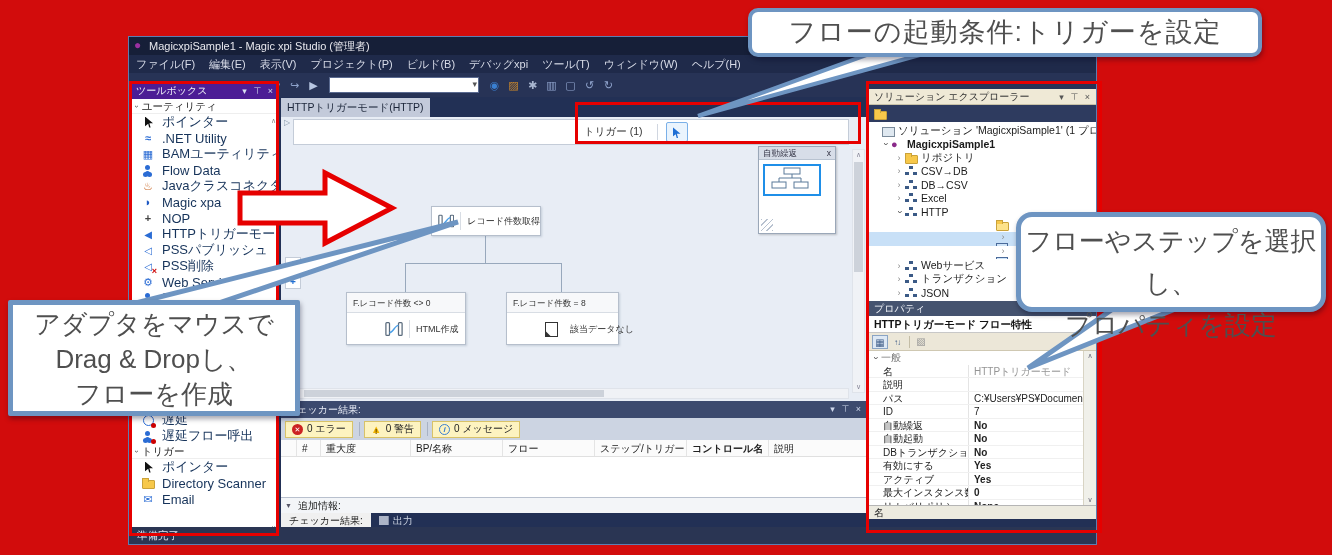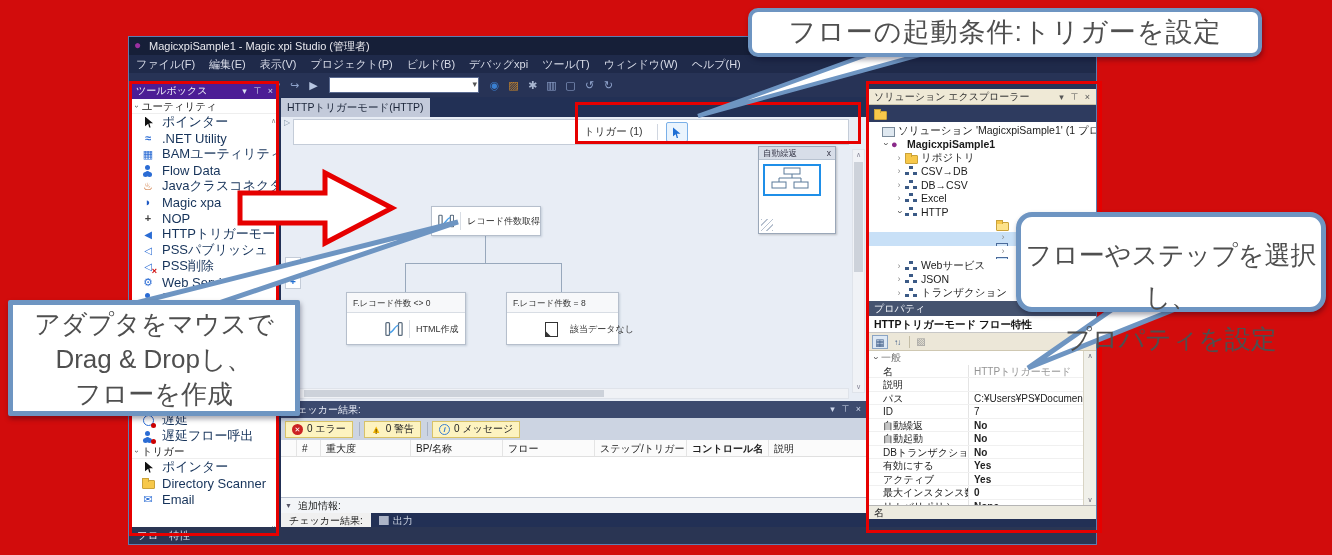--- a/index.html
+++ b/index.html
@@ -252,21 +252,21 @@
   #box-trigger { left:575px; top:102px; width:286px; height:42px; }
   #box-right   { left:866px; top:81px; width:236px; height:452px; }
   .svg-layer { position:absolute; left:0; top:0; z-index:7; pointer-events:none; }
   #arrow-layer { z-index:6; }
 
   
   .bubble { position:absolute; background:#fff; border:4px solid #6e95c2; z-index:8;
             color:#4f4f4f; text-align:center; box-shadow:1px 3px 5px rgba(0,0,30,.35); }
   .bubble-top { left:748px; top:8px; width:514px; height:49px; border-radius:10px; font-size:27px; line-height:41px; letter-spacing:1px; }
   .bubble-left { left:8px; top:300px; width:292px; height:116px; border-radius:2px; border-width:5px; font-size:26px; line-height:35px; padding-top:2px; }
-  .bubble-right { left:1016px; top:212px; width:310px; height:100px; border-radius:16px; border-width:5px; font-size:26px; line-height:42px; padding-top:17px; }
+  .bubble-right { left:1016px; top:212px; width:310px; height:100px; border-radius:16px; border-width:5px; font-size:26px; line-height:42px; padding-top:3px; }
 </style>
 </head>
 <body>
 
 <div class="app" data-name="magic-xpi-studio-window">
 
   <div class="titlebar" data-name="title-bar">
     <span class="app-logo" data-name="magic-xpi-logo-icon"></span>
     <span data-name="window-title">MagicxpiSample1 - Magic xpi Studio (管理者)</span>
   </div>
@@ -647,27 +647,27 @@
 
         <div class="tree-row level-2 chev-collapsed" data-name="tree-row">
           <span class="chev" data-name="tree-chevron-icon"></span>
           <span class="tree-icon" data-name="flow-icon"></span>
           <span class="tree-label">Webサービス</span>
         </div>
 
         <div class="tree-row level-2 chev-collapsed" data-name="tree-row">
           <span class="chev" data-name="tree-chevron-icon"></span>
           <span class="tree-icon" data-name="flow-icon"></span>
+          <span class="tree-label">トランザクション</span>
+        </div>
+
+        <div class="tree-row level-2 chev-collapsed" data-name="tree-row">
+          <span class="chev" data-name="tree-chevron-icon"></span>
+          <span class="tree-icon" data-name="flow-icon"></span>
           <span class="tree-label">JSON</span>
-        </div>
-
-        <div class="tree-row level-2 chev-collapsed" data-name="tree-row">
-          <span class="chev" data-name="tree-chevron-icon"></span>
-          <span class="tree-icon" data-name="flow-icon"></span>
-          <span class="tree-label">トランザクション</span>
         </div>
 
         <div class="tree-row level-2 chev-collapsed" data-name="tree-row">
           <span class="chev" data-name="tree-chevron-icon"></span>
           <span class="tree-icon" data-name="flow-icon"></span>
           <span class="tree-label">OData</span>
         </div>
       </div>
   </div>
 
@@ -746,21 +746,21 @@
         </div>
     </div>
     <div class="props-vscroll" data-name="properties-scrollbar">
       <span class="ar" style="top:1px;">∧</span>
       <span class="ar" style="bottom:1px;">∨</span>
     </div>
     <div class="props-desc" data-name="property-description">名</div>
   </div>
 
   <div class="statusbar" data-name="status-bar">
-    <span>フロー特性</span>
+    <span>準備完了</span>
   </div>
 </div>
 
 <div class="red-box" id="box-toolbox" data-name="annotation-box-toolbox"></div>
 <div class="red-box" id="box-trigger" data-name="annotation-box-trigger"></div>
 <div class="red-box" id="box-right" data-name="annotation-box-right-panels"></div>
 
 <svg class="svg-layer" id="arrow-layer" width="1332" height="555" data-name="drag-drop-arrow">
   <polygon points="240,193 325,193 325,173 392,208 325,243 325,223 240,223" fill="#ffffff" stroke="#e60000" stroke-width="5" stroke-linejoin="miter"></polygon>
 </svg>

